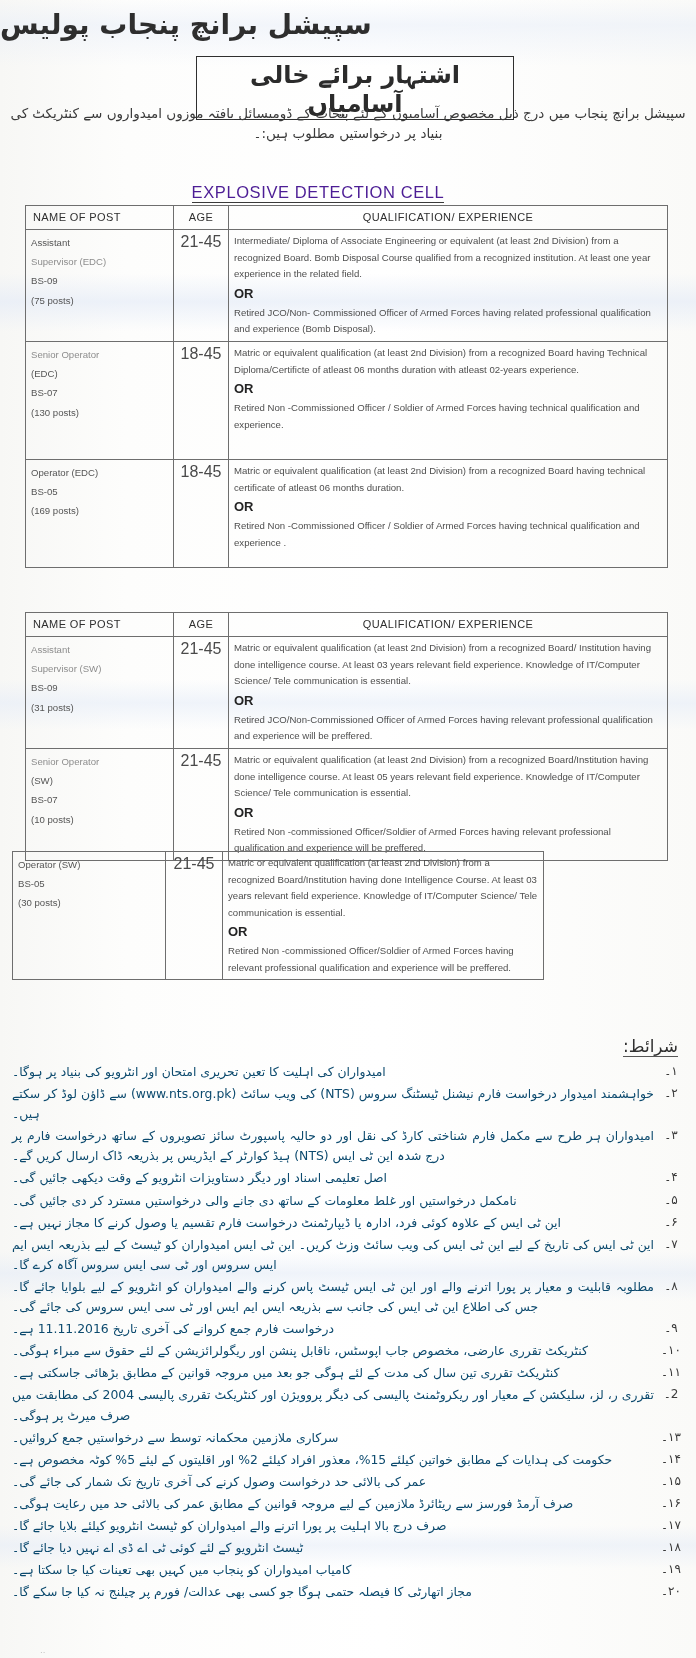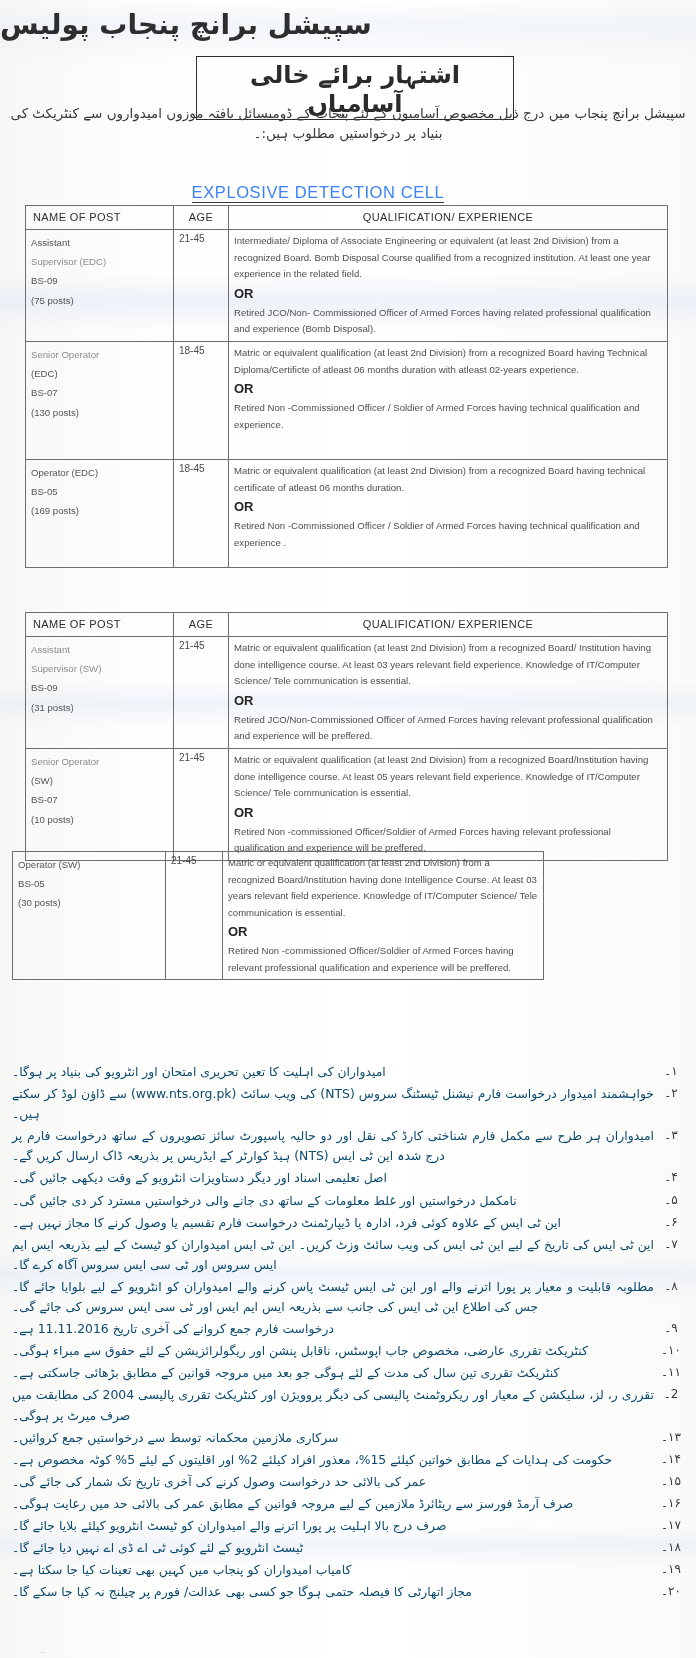--- a/index.html
+++ b/index.html
@@ -36,40 +36,40 @@
     text-align:center;font-size:24px;line-height:1.2;color:#2b2b2b;font-weight:700;
   }
   .hdr-sub{
     position:absolute;top:103px;left:6px;width:684px;text-align:center;
     font-size:13.5px;line-height:1.5;color:#3a3a3a;
   }
 
   
   .sect-title{
     position:absolute;left:0;width:636px;text-align:center;
-    font-size:16.5px;letter-spacing:.6px;color:#3b82f6;
+    font-size:16.5px;letter-spacing:.6px;color:#4c1d95;
   }
   .sect-title span{border-bottom:1.6px solid #3a3a3a;padding-bottom:1px;}
 
   
   table.jt{
     position:absolute;border-collapse:collapse;table-layout:fixed;
     font-size:9.6px;color:#4a4a4a;
   }
   table.jt td,table.jt th{
     border:1px solid #6e6e6e;vertical-align:top;padding:3px 5px;font-weight:normal;
   }
   table.jt thead th{
     text-align:center;font-size:11px;letter-spacing:.4px;color:#2f2f2f;
     padding:5px 4px 6px;vertical-align:middle;
   }
   table.jt thead th.c-post{text-align:left;padding-left:7px;}
   td.c-post{line-height:2.0;white-space:nowrap;color:#555;margin-top:8px;}
   td.c-post .ln{display:block;}
-  td.c-age{text-align:left;font-size:10px;padding-top:5px;color:#4a4a4a;}
+  td.c-age{text-align:center;font-size:16px;padding-top:5px;color:#4a4a4a;}
   td.c-qual{line-height:1.72;padding-top:4px;color:#4e4e4e;}
   td.c-qual .or{color:#242424;font-weight:600;font-size:13px;}
   td.c-qual div{white-space:normal;}
   .faded{color:#8d8d8d;}
 
   
   .cond-head{
     position:absolute;top:1036px;left:0;width:678px;text-align:right;
     font-size:17px;color:#2f2f2f;
   }
@@ -230,20 +230,23 @@
         <td class="c-age">21-45</td>
         <td class="c-qual">
           <div>Matric or equivalent qualification (at least 2nd Division) from a recognized Board/Institution having done Intelligence Course. At least 03 years relevant field experience. Knowledge of IT/Computer Science/ Tele communication is essential.</div>
           <div class="or">OR</div>
           <div>Retired Non -commissioned Officer/Soldier of Armed Forces having relevant  professional qualification and experience will be preffered.</div>
         </td>
       </tr>
     </tbody>
   </table>
 
+  <div class="cond-head urdu">
+    <span>شرائط:</span>
+  </div>
 
   <div class="cond-list" id="cond-list">
       <div class="cond-row">
         <div class="cond-num">۱۔</div>
         <div class="cond-txt">امیدواران کی اہلیت کا تعین تحریری امتحان اور انٹرویو کی بنیاد پر ہوگا۔</div>
       </div>
       <div class="cond-row">
         <div class="cond-num">۲۔</div>
         <div class="cond-txt">خواہشمند امیدوار درخواست فارم  نیشنل ٹیسٹنگ سروس (NTS) کی ویب سائٹ (www.nts.org.pk) سے ڈاؤن لوڈ کر سکتے ہیں۔</div>
       </div>

